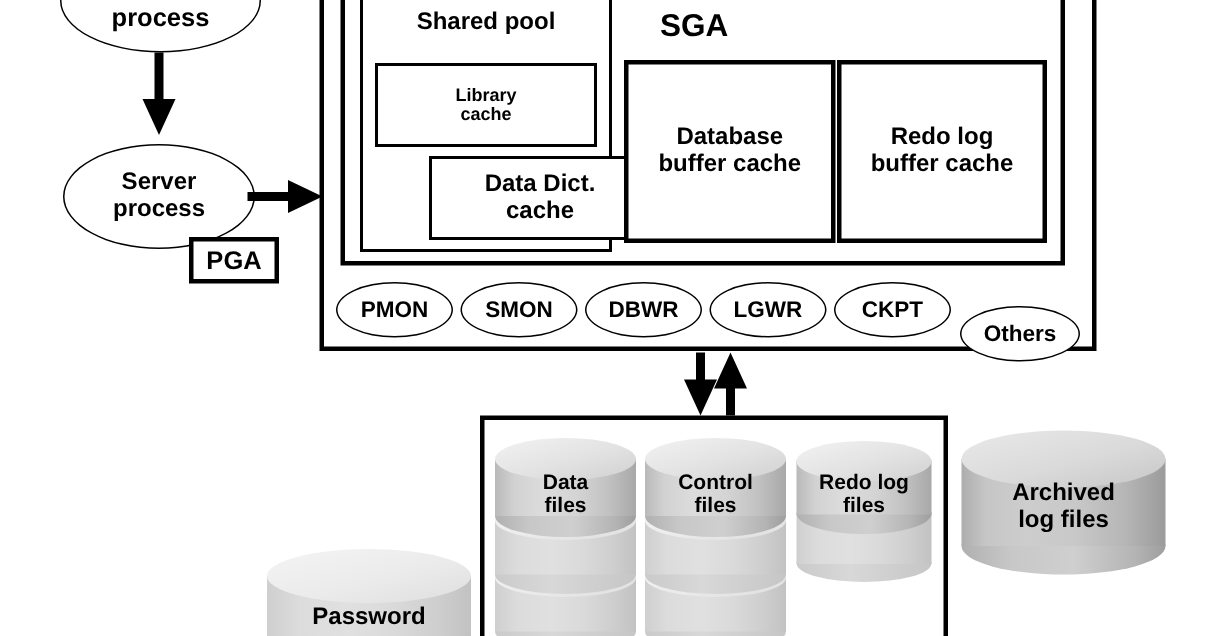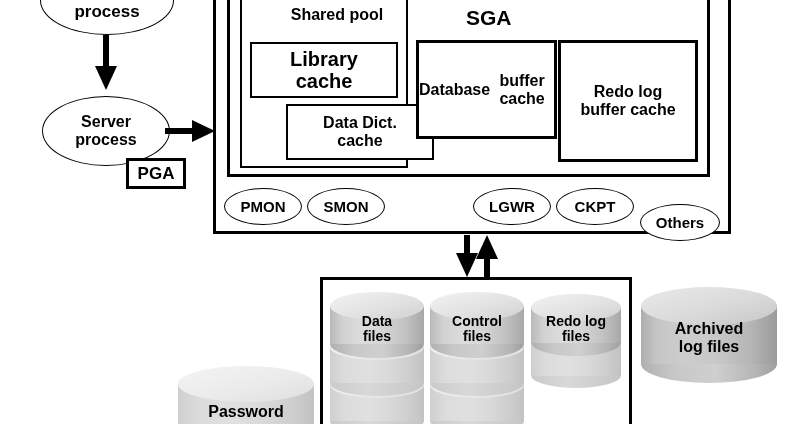--- a/index.html
+++ b/index.html
@@ -32,21 +32,20 @@
     line-height: 1.12;
   }
   .rect.thin { border-width: 2px; }
 
   
   .box-label {
     position: absolute;
     text-align: center;
     line-height: 1.05;
     white-space: nowrap;
-    padding-left: 26px;
   }
 
   
   .ellipse {
     border: 1.5px solid #000;
     border-radius: 50%;
     background: #ffffff;
     display: flex;
     align-items: center;
     justify-content: center;
@@ -162,45 +161,48 @@
   <div class="node rect" style="left:213px; top:-20px; width:518px; height:254px; display:block;"></div>
 
   <div class="node rect" style="left:227px; top:-20px; width:483px; height:197px; display:block;">
     <span class="box-label" style="left:210px; top:24px; font-size:21px;">SGA</span>
   </div>
 
   <div class="node rect thin" style="left:240px; top:-20px; width:168px; height:188px; display:block;">
     <span class="box-label" style="left:0; right:0; top:25px; font-size:16px;">Shared pool</span>
   </div>
 
-  <div class="node rect thin" style="left:250px; top:42px; width:148px; height:56px; font-size:20px; flex-direction:column;">
+  <div class="node rect thin" style="left:250px; top:42px; width:148px; height:56px; font-size:12px; flex-direction:column;">
     <span>Library</span>
     <span>cache</span>
   </div>
 
   <div class="node rect thin" style="left:250px; top:104px; width:148px; height:56px; font-size:16px; flex-direction:column;margin-left:36px;">
     <span>Data Dict.</span>
     <span>cache</span>
   </div>
 
-  <div class="node rect" style="left:416px; top:40px; width:141px; height:99px; font-size:16px; ">
+  <div class="node rect" style="left:416px; top:40px; width:141px; height:122px; font-size:16px; flex-direction:column;">
     <span>Database</span>
     <span>buffer cache</span>
   </div>
 
   <div class="node rect" style="left:558px; top:40px; width:140px; height:122px; font-size:16px; flex-direction:column;">
     <span>Redo log</span>
     <span>buffer cache</span>
   </div>
 
   <div class="node ellipse bg" style="left:307px; top:188px; width:78px; height:37px; font-size:15px;">
     <span>SMON</span>
   </div>
   <div class="node ellipse bg" style="left:224px; top:188px; width:78px; height:37px; font-size:15px;">
     <span>PMON</span>
+  </div>
+  <div class="node ellipse bg" style="left:390px; top:188px; width:78px; height:37px; font-size:15px;">
+    <span>DBWR</span>
   </div>
   <div class="node ellipse bg" style="left:556px; top:188px; width:78px; height:37px; font-size:15px;">
     <span>CKPT</span>
   </div>
   <div class="node ellipse bg" style="left:473px; top:188px; width:78px; height:37px; font-size:15px;">
     <span>LGWR</span>
   </div>
   <div class="node ellipse bg" style="left:640px; top:204px; width:80px; height:37px; font-size:15px;">
     <span>Others</span>
   </div>

